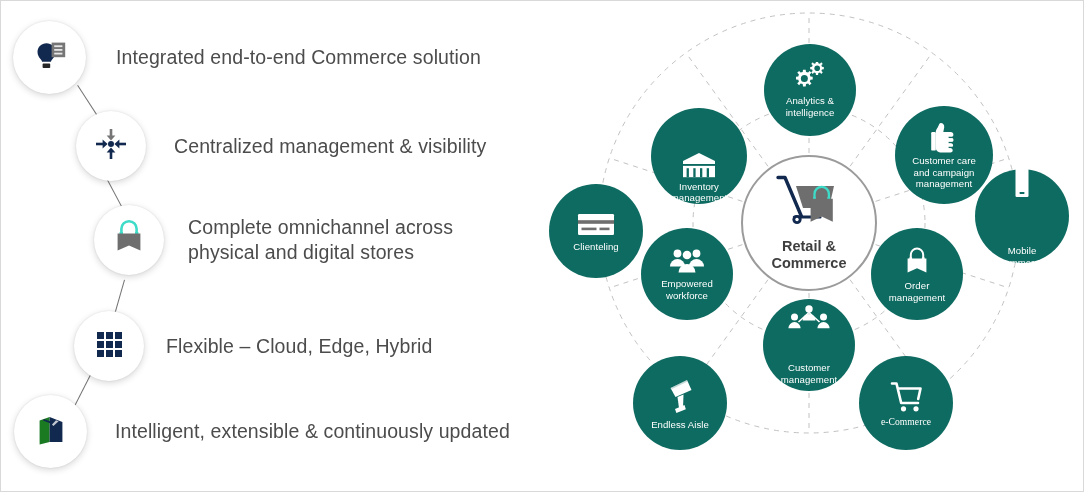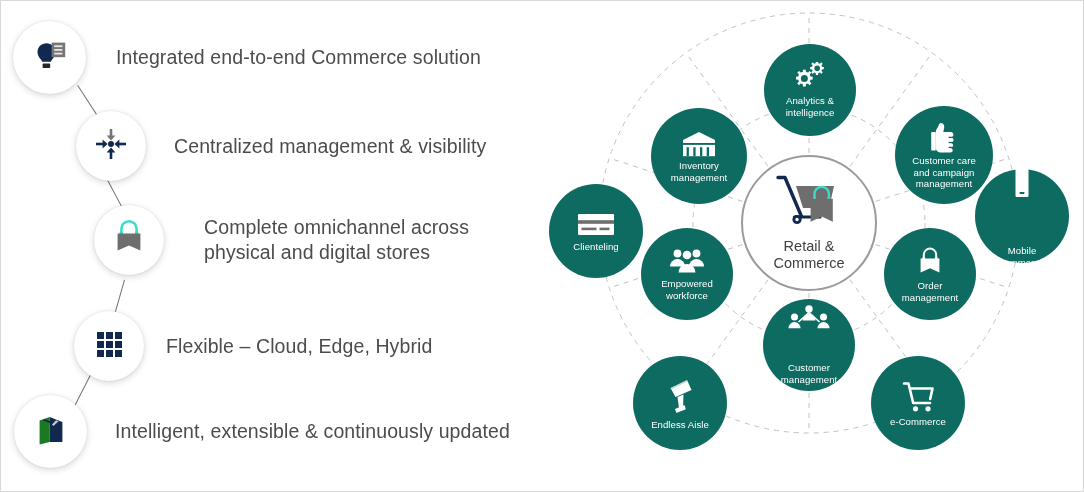--- a/index.html
+++ b/index.html
@@ -106,21 +106,21 @@
     border: 2px solid #9b9b9b;
     box-sizing: border-box;
     display: flex;
     flex-direction: column;
     align-items: center;
     justify-content: center;
     z-index: 7;
   }
   #hub .hub-label {
     color: #3f3f3f;
-    font-weight: normal;
+    font-weight: bold;
     font-size: 14.5px;
     line-height: 17px;
     text-align: center;
     white-space: pre-line;
     margin-top: 4px;
   }
 </style>
 </head>
 <body>
 
@@ -184,21 +184,21 @@
       <div class="bullet-circle" style="width:70px;height:70px;">
         <span class="node-icon">
           <svg width="40" height="40" viewBox="0 0 40 40">
             <path d="M12.4 16.0 V10.8 a7.6 7.6 0 0 1 15.2 0 V16.0" fill="none" stroke="#3ddbc8" stroke-width="2.6"></path>
             <rect x="10.6" y="14.0" width="3.4" height="3.4" fill="#3ddbc8"></rect>
             <rect x="26.0" y="14.0" width="3.4" height="3.4" fill="#3ddbc8"></rect>
             <path d="M8.6 15.6 H31.4 V32.6 L20 27.4 L8.6 32.6 Z" fill="#6e6e6e"></path>
           </svg>
         </span>
       </div>
-      <div class="bullet-text" style="margin-left:40px;">Complete omnichannel across
+      <div class="bullet-text" style="margin-left:24px;">Complete omnichannel across
 physical and digital stores</div>
     </div>
 
     <div class="bullet-row" style="left:13px; top:394px;">
       <div class="bullet-circle" style="width:73px;height:73px;">
         <span class="node-icon">
           <svg width="40" height="40" viewBox="0 0 40 40">
             <path d="M8.6 10.4 L18.6 7.0 L18.6 32.0 L8.6 34.4 Z" fill="#1a7a22"></path>
             <path d="M18.6 7.0 L31.4 12.0 L31.4 32.0 L18.6 32.0 Z" fill="#12294f"></path>
             <path d="M13.0 9.0 L26.0 13.8 L24.6 15.4 L12.0 10.6 Z" fill="#12294f"></path>
@@ -314,34 +314,34 @@
       <span class="node-icon">
         <svg width="26" height="40" viewBox="0 0 26 40">
           <rect x="6.5" y="3.0" width="13.0" height="30.0" rx="1.2" fill="#ffffff"></rect>
           <rect x="10.6" y="28.0" width="4.8" height="2.0" rx="0.6" fill="#0e6b61"></rect>
         </svg>
       </span>
       <span class="node-label">Mobile
 commerce</span>
     </div>
 
-    <div class="node" style="left:343px; top:227px; width:92px; height:92px;">
+    <div class="node" style="left:330px; top:227px; width:92px; height:92px;">
       <span class="node-icon">
         <svg width="34" height="34" viewBox="0 0 34 34">
           <path d="M10.8 13.8 V9.8 a6.2 6.2 0 0 1 12.4 0 V13.8" fill="none" stroke="#ffffff" stroke-width="2.0"></path>
           <rect x="9.4" y="12.4" width="2.7" height="2.7" fill="#ffffff"></rect>
           <rect x="21.9" y="12.4" width="2.7" height="2.7" fill="#ffffff"></rect>
           <path d="M7.6 13.6 H26.4 V27.6 L17.0 23.2 L7.6 27.6 Z" fill="#ffffff"></path>
         </svg>
       </span>
       <span class="node-label">Order
 management</span>
     </div>
 
-    <div class="node" style="left:330px; top:355px; width:94px; height:94px;">
+    <div class="node" style="left:318px; top:355px; width:94px; height:94px;font-family:Liberation Serif, serif;">
       <span class="node-icon">
         <svg width="38" height="36" viewBox="0 0 38 36">
           <g fill="none" stroke="#ffffff" stroke-width="2.6" stroke-linecap="round" stroke-linejoin="round">
             <path d="M5.0 4.5 H9.5 L14.2 24.0 H31.0"></path>
             <path d="M11.6 9.5 H33.5 L31.2 20.0"></path>
           </g>
           <circle cx="16.5" cy="29.8" r="2.6" fill="#ffffff"></circle>
           <circle cx="29.0" cy="29.8" r="2.6" fill="#ffffff"></circle>
         </svg>
       </span>
@@ -391,21 +391,21 @@
         <svg width="34" height="42" viewBox="0 0 34 42">
           <path d="M7.5 12.0 L24.0 4.0 L28.5 14.0 L12.5 21.0 Z" fill="#ffffff"></path>
           <path d="M7.5 12.0 L24.0 4.0 L24.0 5.8 L9.0 13.0 Z" fill="#0e6b61" opacity="0.25"></path>
           <path d="M14.5 21.0 L20.5 18.6 L20.0 32.0 L16.2 33.6 Z" fill="#ffffff"></path>
           <path d="M12.0 33.0 L21.5 29.0 L22.8 33.2 L13.4 37.0 Z" fill="#ffffff"></path>
         </svg>
       </span>
       <span class="node-label">Endless Aisle</span>
     </div>
 
-    <div class="node" style="left:110px; top:107px; width:96px; height:96px;">
+    <div class="node" style="left:110px; top:107px; width:96px; height:96px;justify-content:flex-end;">
       <span class="node-icon">
         <svg width="38" height="30" viewBox="0 0 38 30">
           <path d="M3.0 11.0 L19.0 3.0 L35.0 11.0 L35.0 14.0 L3.0 14.0 Z" fill="#ffffff"></path>
           <rect x="3.0" y="15.6" width="32.0" height="11.6" fill="#ffffff"></rect>
           <g fill="#0e6b61">
             <rect x="6.6" y="18.2" width="2.3" height="9.0"></rect>
             <rect x="13.3" y="18.2" width="2.3" height="9.0"></rect>
             <rect x="20.0" y="18.2" width="2.3" height="9.0"></rect>
             <rect x="26.7" y="18.2" width="2.3" height="9.0"></rect>
           </g>

